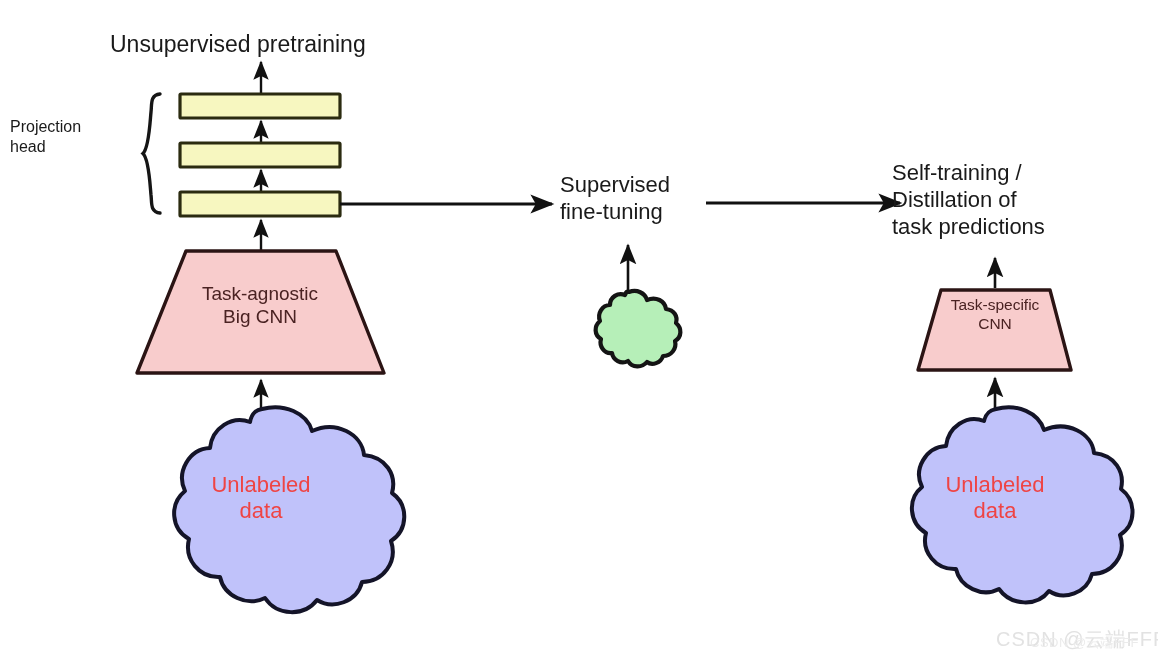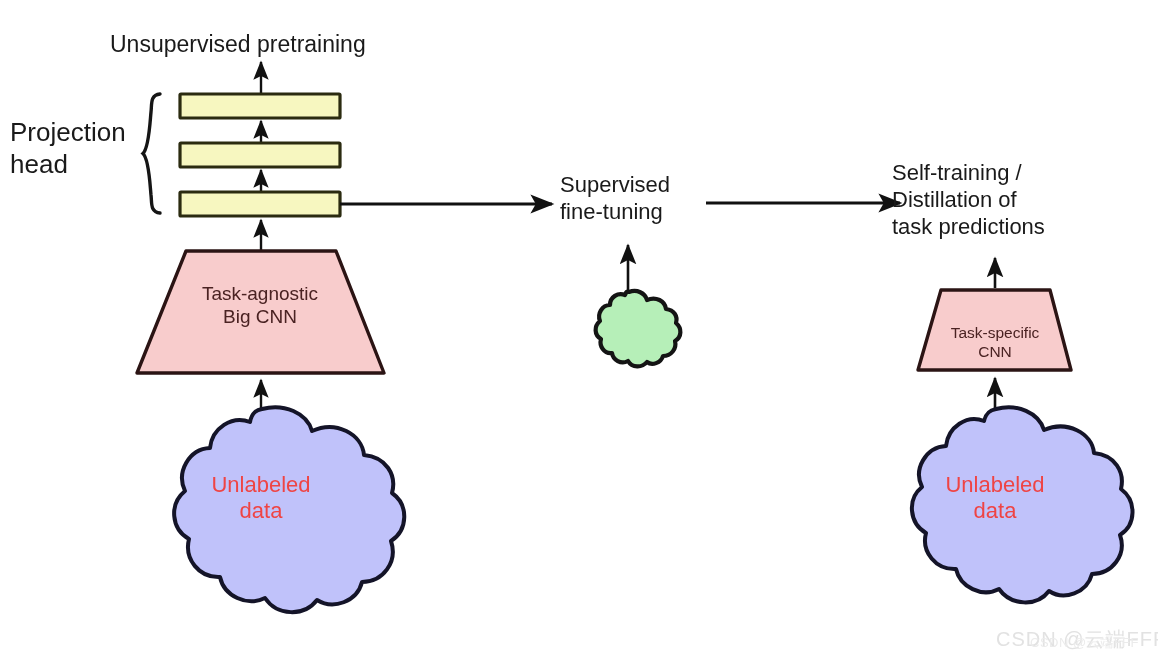--- a/index.html
+++ b/index.html
@@ -34,21 +34,21 @@
   .lbl-title {
     font-size: 23px;
   }
   .lbl-stage {
     font-size: 22px;
   }
   .lbl-caption {
     font-size: 22px;
   }
   .lbl-brace {
-    font-size: 26px;
+    font-size: 16px;
   }
   .shape-text {
     position: absolute;
     text-align: center;
     white-space: pre-line;
     user-select: none;
     line-height: 1.2;
   }
   .cnn-text {
     color: #4a2222;
@@ -180,21 +180,21 @@
 data</div>
 
   <div class="lbl lbl-stage" style="left:560px; top:172px; width:178px;">Supervised
 fine-tuning</div>
 
 
   <div class="lbl lbl-stage" style="left:892px; top:160px; width:206px;">Self-training /
 Distillation of
 task predictions</div>
 
-  <div class="shape-text cnn-text" style="left:920px; top:324px; width:150px; font-size:15.5px;">Task-specific
+  <div class="shape-text cnn-text" style="left:920px; top:296px; width:150px; font-size:15.5px;">Task-specific
 CNN</div>
 
   <div class="shape-text cloud-text" style="left:895px; top:472px; width:200px; font-size:22px;">Unlabeled
 data</div>
 
   <div class="watermark" style="left:996px; top:626px;">CSDN @云端FFF</div>
 
   <div class="watermark-sub" style="left:1030px; top:634px;">CSDN @云端FFF</div>
 
 </div>

